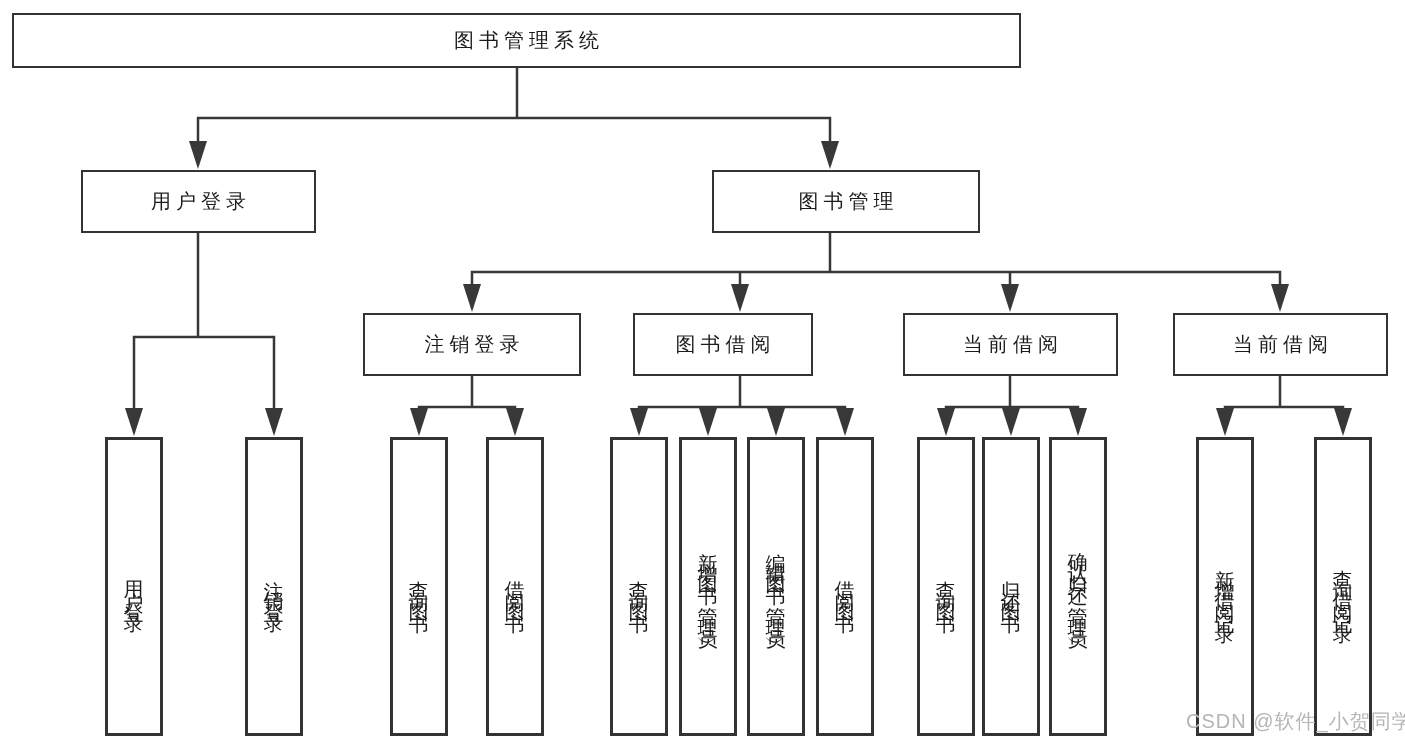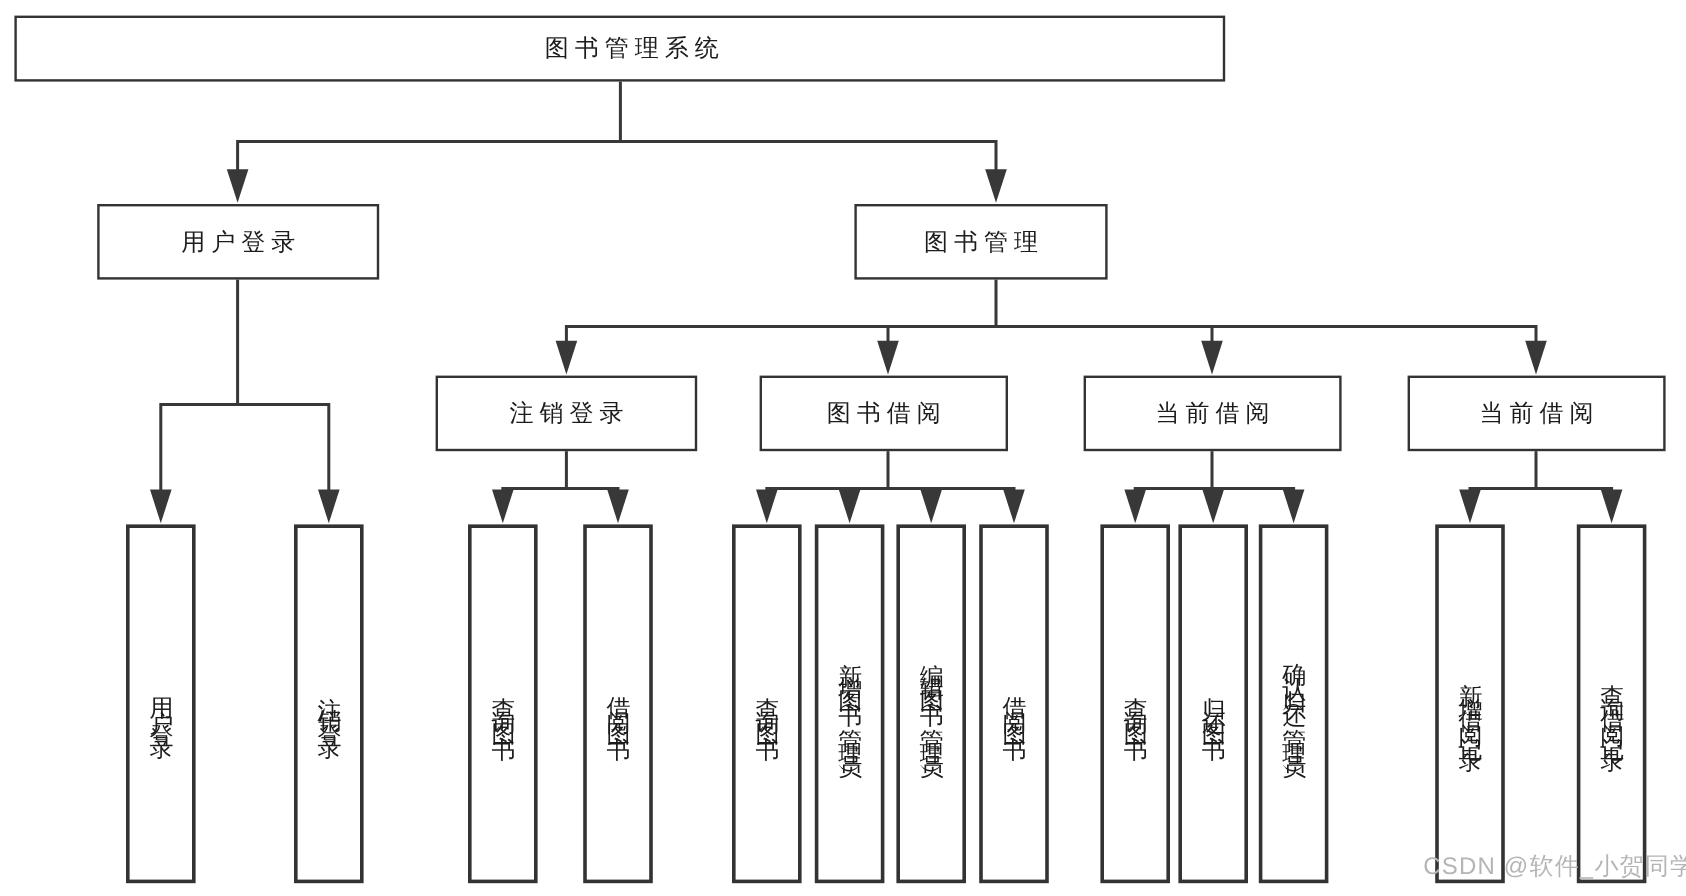--- a/index.html
+++ b/index.html
@@ -109,24 +109,24 @@
     <g>
       <path d="M1280 376 V407 M1225 407 H1343 M1225 407 V410 M1343 407 V410"></path>
       <polygon points="1216,408 1234,408 1225,436"></polygon>
       <polygon points="1334,408 1352,408 1343,436"></polygon>
     </g>
   </svg>
 
   <div class="box hbox" style="left:12px; top:13px; width:1009px; height:55px;padding-left:20px;">图书管理系统</div>
 
   <div class="box hbox" style="left:81px; top:170px; width:235px; height:63px;">用户登录</div>
-  <div class="box hbox" style="left:712px; top:170px; width:211px; height:63px;">图书管理</div>
+  <div class="box hbox" style="left:712px; top:170px; width:268px; height:63px;">图书管理</div>
 
   <div class="box hbox" style="left:363px; top:313px; width:218px; height:63px;">注销登录</div>
-  <div class="box hbox" style="left:633px; top:313px; width:207px; height:63px;">图书借阅</div>
+  <div class="box hbox" style="left:633px; top:313px; width:180px; height:63px;">图书借阅</div>
   <div class="box hbox" style="left:903px; top:313px; width:215px; height:63px;">当前借阅</div>
   <div class="box hbox" style="left:1173px; top:313px; width:215px; height:63px;">当前借阅</div>
 
   <div class="box vbox" style="left:105px; top:437px; width:58px; height:299px;">用户登录</div>
   <div class="box vbox" style="left:245px; top:437px; width:58px; height:299px;">注销登录</div>
 
   <div class="box vbox" style="left:390px; top:437px; width:58px; height:299px;">查询图书</div>
   <div class="box vbox" style="left:486px; top:437px; width:58px; height:299px;">借阅图书</div>
 
   <div class="box vbox" style="left:610px; top:437px; width:58px; height:299px;">查询图书</div>

